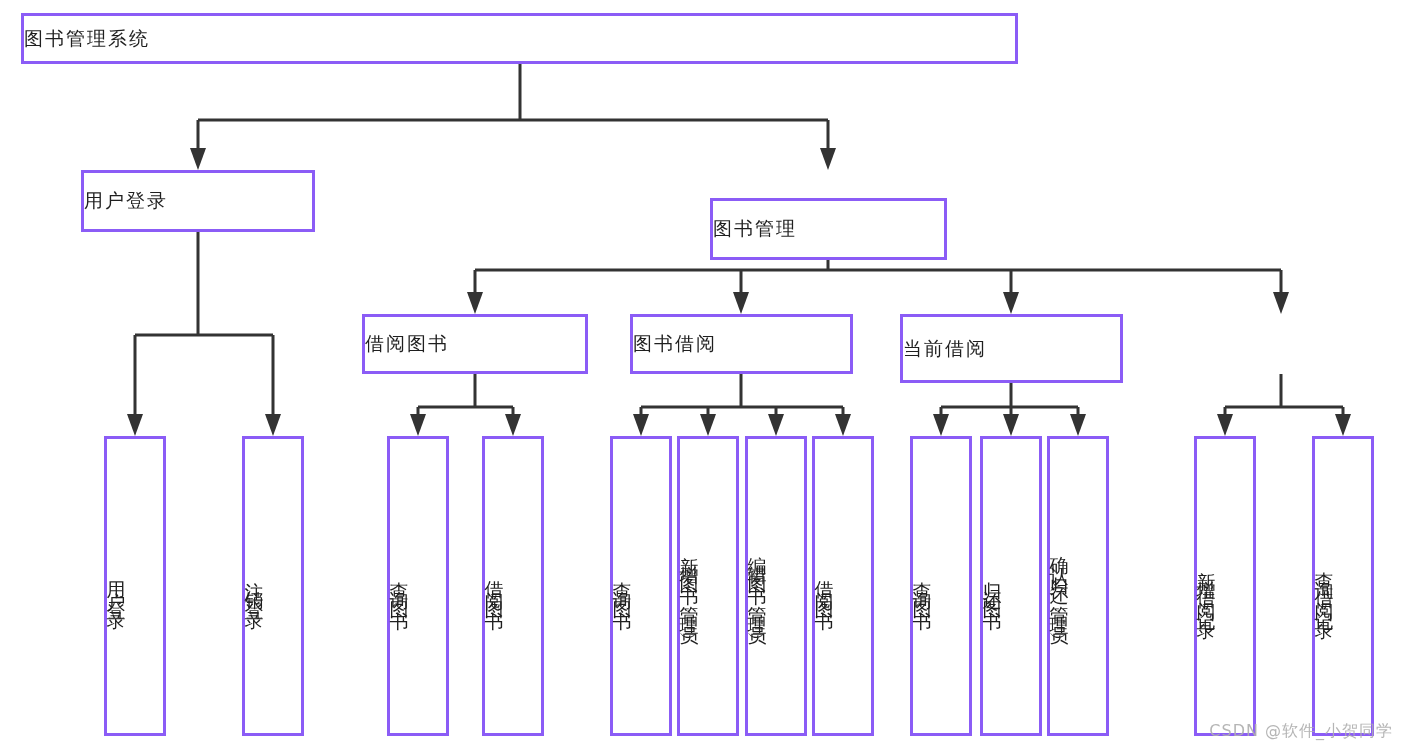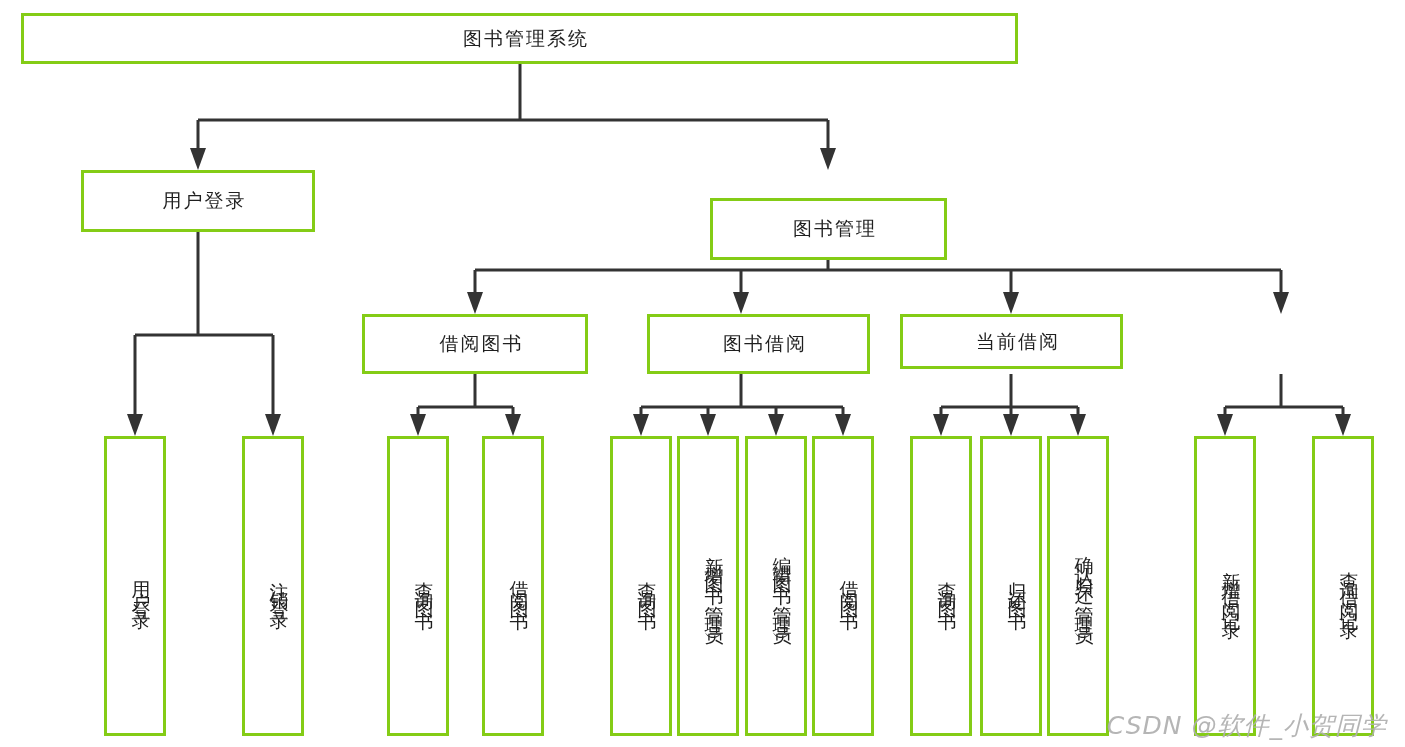--- a/index.html
+++ b/index.html
@@ -11,28 +11,26 @@
     font-family: "DejaVu Sans", "Liberation Sans", sans-serif;
     overflow: hidden;
   }
   svg.connectors {
     position: absolute;
     left: 0; top: 0;
     width: 1405px; height: 747px;
   }
   .node {
     position: absolute;
-    border: 3px solid #84cc16;
+    border: 3px solid #8b5cf6;
     background: #ffffff;
     box-sizing: border-box;
     display: flex;
     align-items: center;
-    justify-content: center;
     color: #1f1f1f;
-    padding-left: 13px;
   }
   .hlabel {
     font-size: 19px;
     letter-spacing: 2px;
     white-space: nowrap;
   }
   .leaf {
     width: 62px;
     height: 300px;
     top: 436px;
@@ -40,28 +38,27 @@
   .vtext {
     writing-mode: vertical-rl;
     text-orientation: mixed;
     font-size: 19px;
     line-height: 1;
     letter-spacing: 10px;
     color: #1f1f1f;
   }
   .watermark {
     position: absolute;
-    right: 18px;
+    right: 12px;
     bottom: 5px;
-    font-size: 25px;
+    font-size: 16px;
     letter-spacing: 1px;
     color: rgba(175, 175, 175, 0.92);
     z-index: 5;
     white-space: nowrap;
-    font-style: italic;
   }
 </style>
 </head>
 <body>
 
 <div class="canvas">
 
   <svg class="connectors" viewBox="0 0 1405 747" xmlns="http://www.w3.org/2000/svg">
     <g stroke="#333333" stroke-width="3" fill="none">
 
@@ -112,24 +109,24 @@
   <div class="node" style="left:81px; top:170px; width:234px; height:62px;">
     <span class="hlabel">用户登录</span>
   </div>
   <div class="node" style="left:710px; top:170px; width:237px; height:62px;margin-top:28px;">
     <span class="hlabel">图书管理</span>
   </div>
 
   <div class="node" style="left:362px; top:314px; width:226px; height:60px;">
     <span class="hlabel">借阅图书</span>
   </div>
-  <div class="node" style="left:630px; top:314px; width:223px; height:60px;margin-left:17px;">
+  <div class="node" style="left:630px; top:314px; width:223px; height:60px;">
     <span class="hlabel">图书借阅</span>
   </div>
-  <div class="node" style="left:900px; top:314px; width:223px; height:55px;">
+  <div class="node" style="left:900px; top:314px; width:223px; height:69px;">
     <span class="hlabel">当前借阅</span>
   </div>
 
   <div class="node leaf" style="left:104px;">
     <span class="vtext">用户登录</span>
   </div>
   <div class="node leaf" style="left:242px;">
     <span class="vtext">注销登录</span>
   </div>
 

